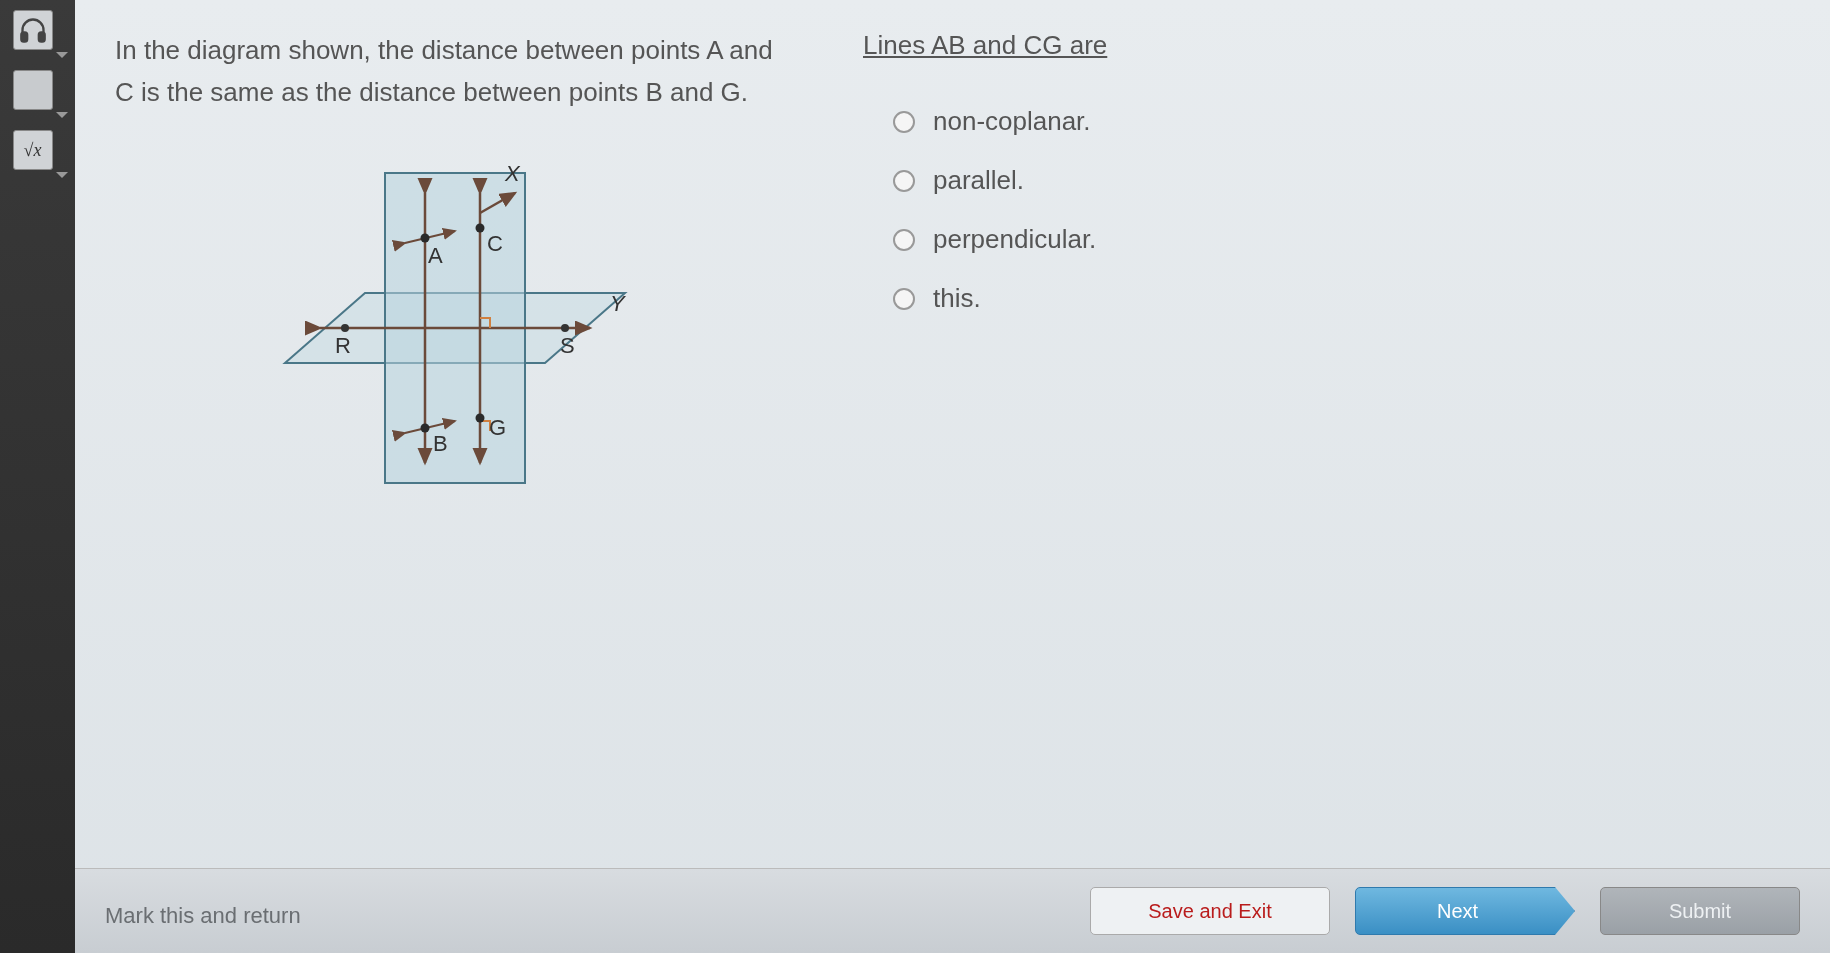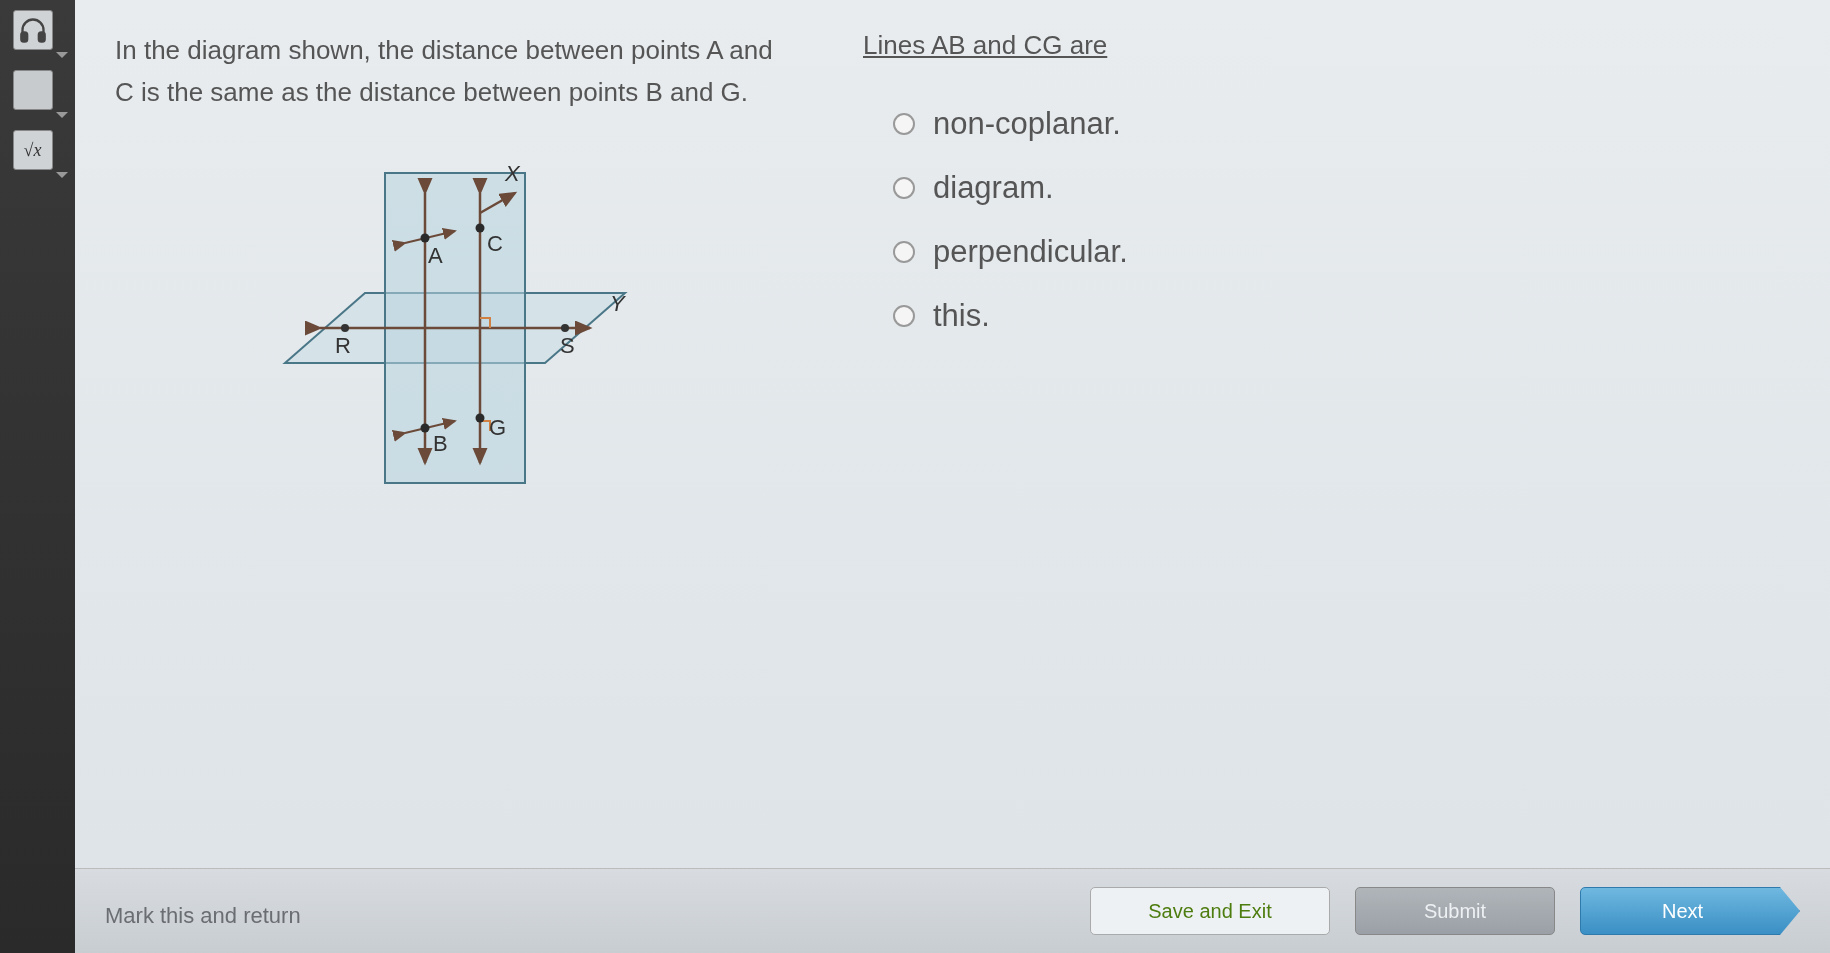--- a/index.html
+++ b/index.html
@@ -113,21 +113,21 @@
     }
     .radio {
       width: 22px;
       height: 22px;
       border: 2px solid #999;
       border-radius: 50%;
       flex-shrink: 0;
       background: #f5f5f5;
     }
     .option-label {
-      font-size: 31px;
+      font-size: 26px;
       color: #555;
     }
     .footer {
       height: 85px;
       background: linear-gradient(180deg, #d8dce0 0%, #c8cdd2 100%);
       border-top: 1px solid #bbb;
       display: flex;
       align-items: center;
       padding: 0 30px;
       justify-content: space-between;
@@ -154,21 +154,21 @@
       border-radius: 5px;
       font-size: 20px;
       display: flex;
       align-items: center;
       justify-content: center;
       cursor: pointer;
       border: 1px solid #aaa;
     }
     .btn-save {
       background: #eef1f3;
-      color: #4d7c0f;
+      color: #b91c1c;
       min-width: 240px;
     }
     .btn-next {
       background: linear-gradient(180deg, #6fb8e0 0%, #3a8fc4 100%);
       color: #fff;
       border: 1px solid #2f7aad;
       min-width: 220px;
       position: relative;
       clip-path: polygon(0 0, calc(100% - 20px) 0, 100% 50%, calc(100% - 20px) 100%, 0 100%);
       padding-right: 55px;
@@ -269,37 +269,37 @@
 
     <div class="right-col">
       <p class="prompt-text">Lines AB and CG are</p>
       <div class="options">
         <label class="option">
           <span class="radio"></span>
           <span class="option-label">non-coplanar.</span>
         </label>
         <label class="option">
           <span class="radio"></span>
-          <span class="option-label">diagram.</span>
+          <span class="option-label">parallel.</span>
         </label>
         <label class="option">
           <span class="radio"></span>
           <span class="option-label">perpendicular.</span>
         </label>
         <label class="option">
           <span class="radio"></span>
           <span class="option-label">this.</span>
         </label>
       </div>
     </div>
   </div>
 
   <div class="footer">
     <div class="footer-left">
       <span class="mark-return">Mark this and return</span>
     </div>
     <div class="footer-right">
       <div class="btn btn-save">Save and Exit</div>
+      <div class="btn btn-next">Next</div>
       <div class="btn btn-submit">Submit</div>
-      <div class="btn btn-next">Next</div>
     </div>
   </div>
 </div>
 
 </body></html>

